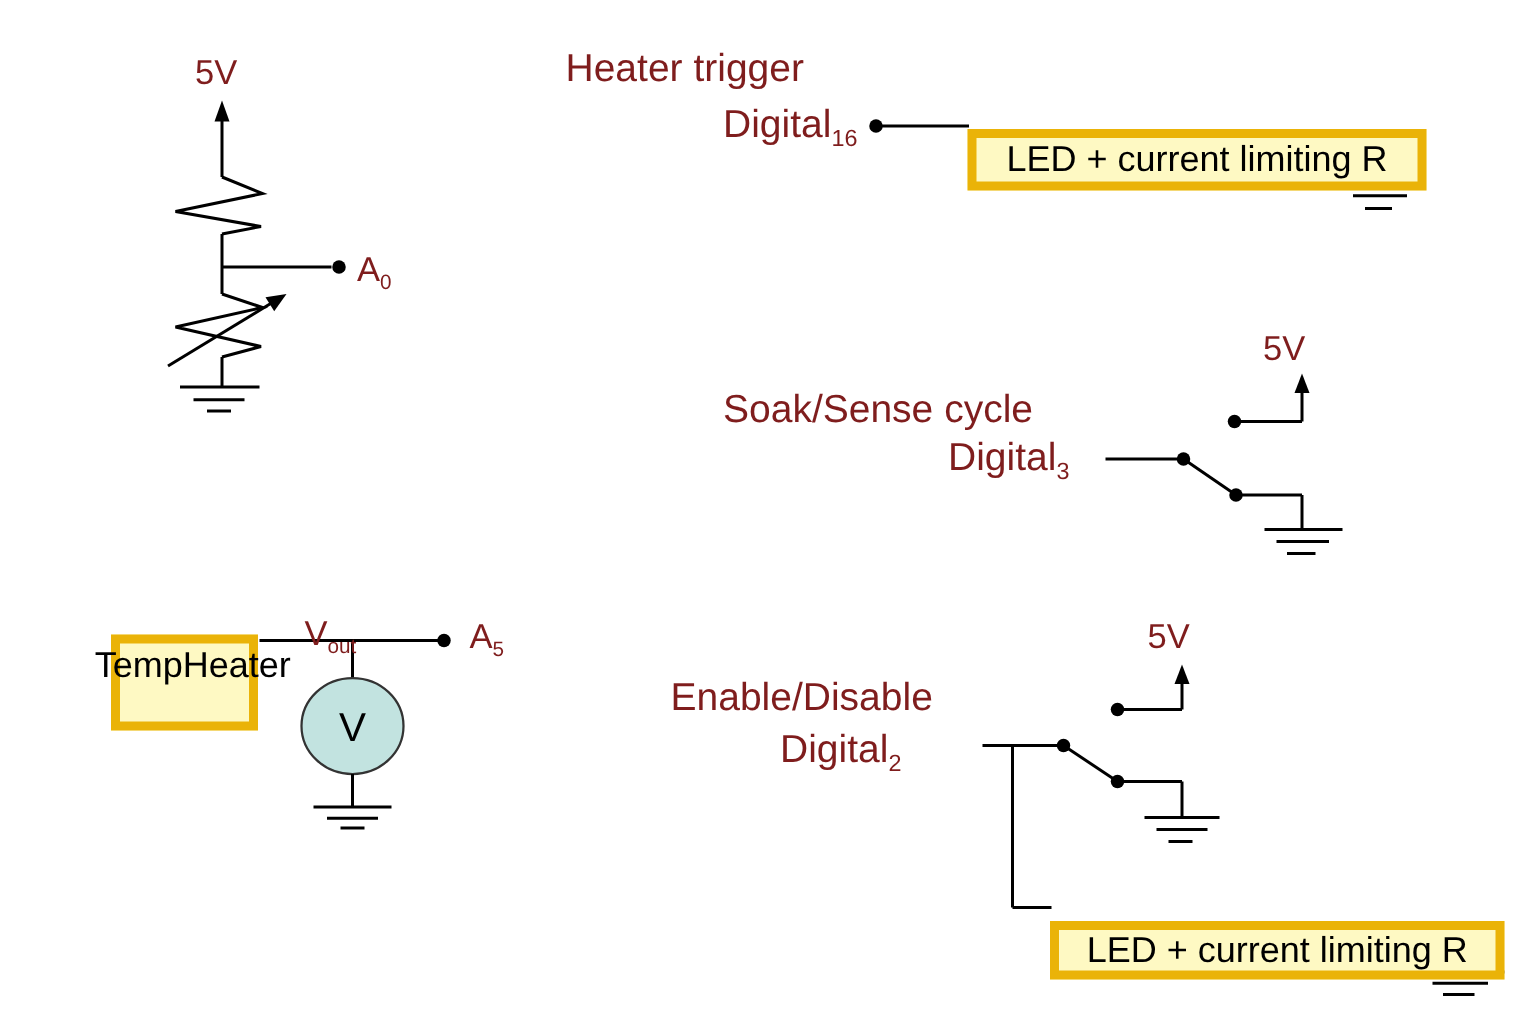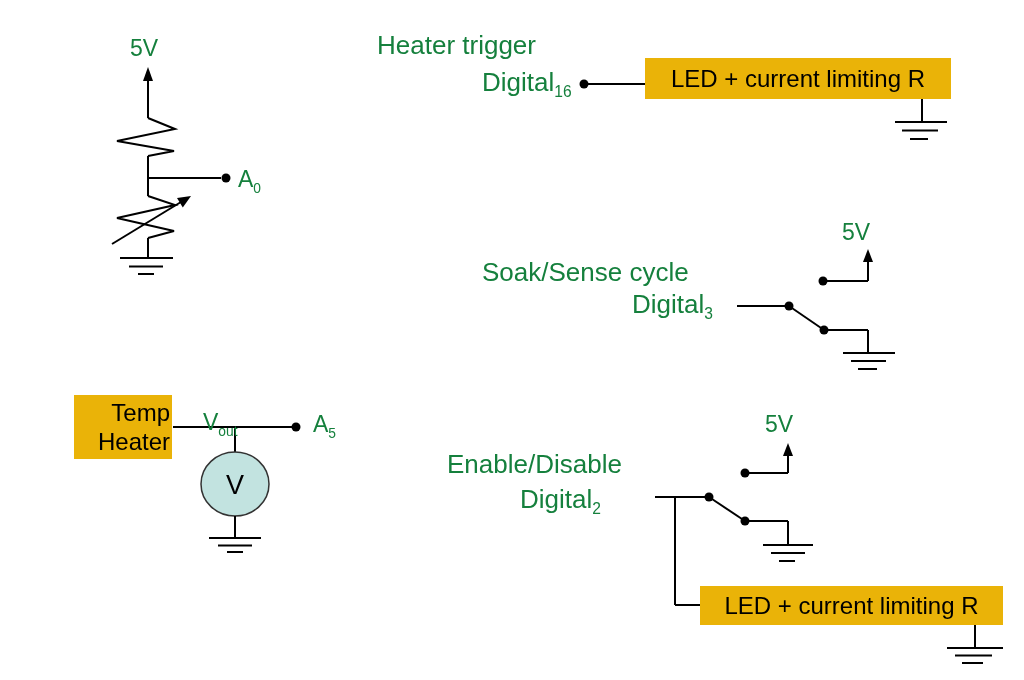--- a/index.html
+++ b/index.html
@@ -2,31 +2,31 @@
 <html><head>
 <meta charset="utf-8">
 <style>
   html,body { margin:0; padding:0; background:#ffffff; }
   .stage {
     position:relative; width:1024px; height:680px; background:#ffffff;
     font-family:"Liberation Sans", sans-serif; color:#000; overflow:hidden;
   }
   svg.wires { position:absolute; left:0; top:0; }
   svg.wires * { vector-effect:none; }
-  .lbl { position:absolute; white-space:nowrap; line-height:1.08; color:#15803d;text-align:center; }
+  .lbl { position:absolute; white-space:nowrap; line-height:1.08; color:#7f1d1d;text-align:center; }
   .fs22 { font-size:26px; }
   .fs23 { font-size:23px; }
   sub { font-size:0.6em; line-height:0; }
   .box {
-    position:absolute; box-sizing:border-box; border:2px solid #eab308; background:#eab308;
+    position:absolute; box-sizing:border-box; border:6px solid #eab308; background:#fef9c3;
     display:flex; align-items:center; justify-content:center;
-    font-size:24px; white-space:nowrap;
+    font-size:24px; white-space:nowrap;margin-top:28px;
   }
   .box.temp {
-    flex-direction:column; align-items:flex-end; justify-content:center;
+    flex-direction:row; align-items:flex-start; justify-content:center;
     padding-left:11px; font-size:24px; line-height:1.22;
   }
   svg text { font-family:"Liberation Sans", sans-serif; fill:#000; }
 </style>
 </head>
 <body>
 
 <div class="stage">
 
   <svg class="wires" width="1024" height="680" viewBox="0 0 1024 680">

